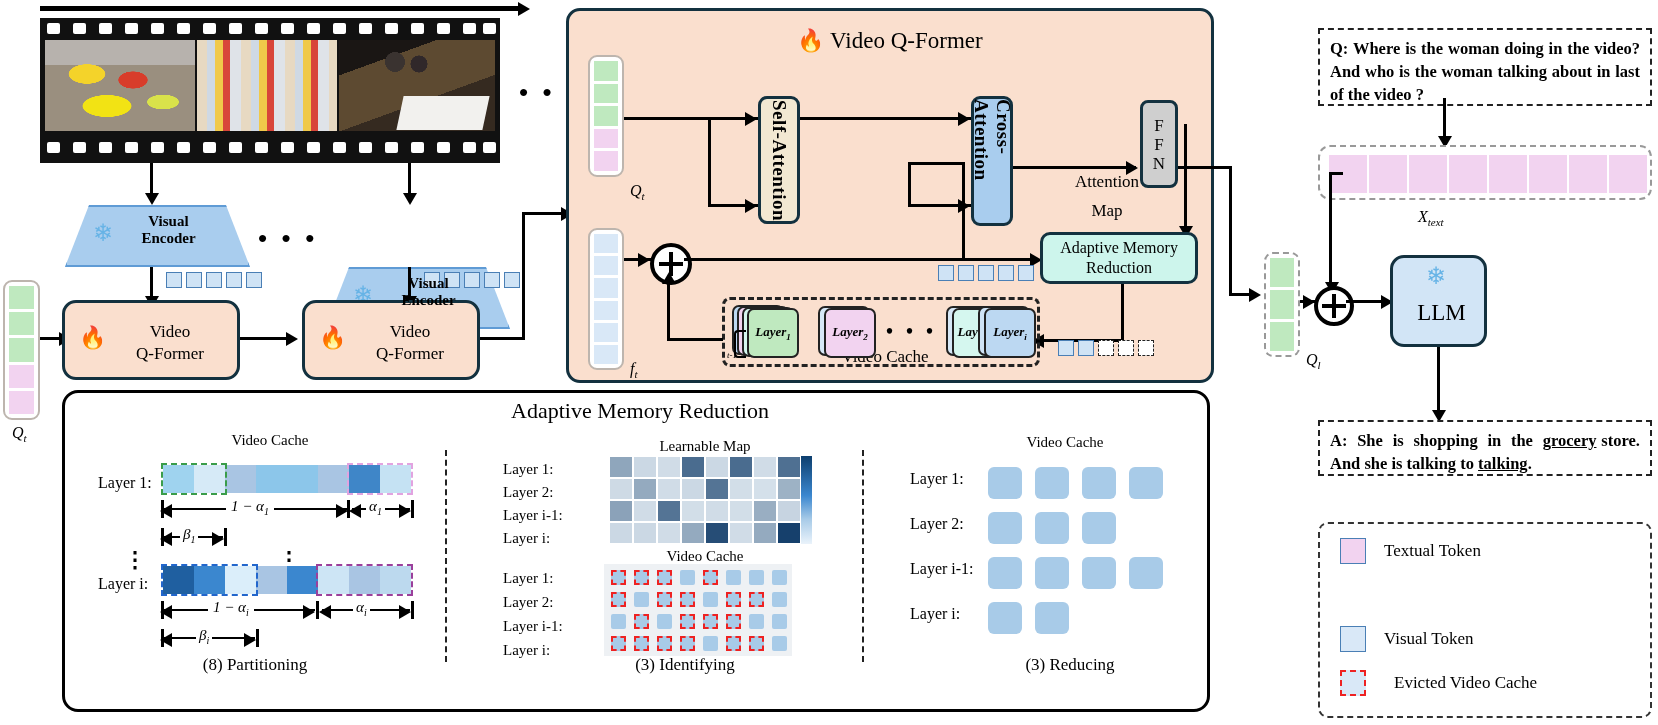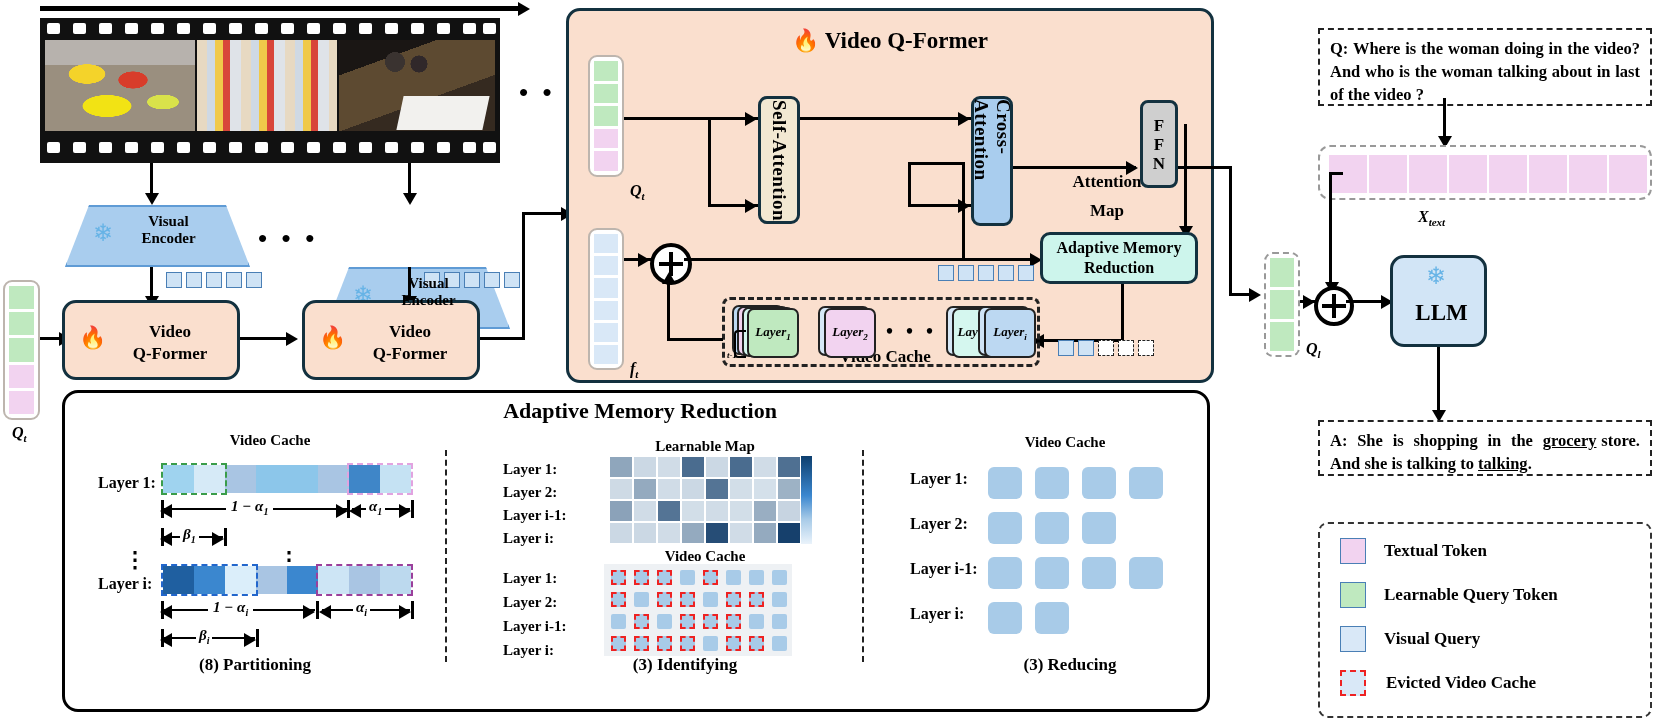--- a/index.html
+++ b/index.html
@@ -1,19 +1,19 @@
 <!DOCTYPE html>
 <html><head>
 <meta charset="utf-8">
 <style>
   html,body{margin:0;padding:0;background:#fff;}
   body{width:1658px;height:725px;position:relative;overflow:hidden;
        font-family:"Liberation Serif", serif;color:#000;}
   .abs{position:absolute;}
-  .bold{font-weight:bold;}
+  .bold{font-weight:normal;}
   .ital{font-style:italic;}
   .ctr{text-align:center;}
 
   
   .rbox{box-sizing:border-box;border:3px solid #13313f;border-radius:14px;}
   .qformer-box{background:#fadfce;}
   .panel{box-sizing:border-box;border:3px solid #000;border-radius:16px;background:#fff;}
 
   
   #film{background:#111;}
@@ -349,21 +349,21 @@
 
 <div class="ln" style="left:1229px;top:166px;width:3px;height:129px;"></div>
 <div class="ln" style="left:1229px;top:293px;width:25px;height:3px;"></div>
 <div class="ah r" style="left:1249px;top:288px;"></div>
 
 <div class="tokstack dashed" style="left:1264px;top:252px;width:36px;height:105px;">
   <div class="cell c-green"></div>
   <div class="cell c-green"></div>
   <div class="cell c-green"></div>
 </div>
-<div class="abs bold ital" style="left:1306px;top:340px;font-size:16px;">Q<sub style="font-size:11px;">l</sub></div>
+<div class="abs bold ital" style="left:1306px;top:351px;font-size:16px;">Q<sub style="font-size:11px;">l</sub></div>
 
 <div class="qa" style="left:1318px;top:28px;width:334px;height:78px;">
   <span>Q: Where is the woman doing in the video? And who is the woman talking about in last of the video ?</span>
 </div>
 <div class="ln" style="left:1443px;top:98px;width:3px;height:42px;"></div>
 <div class="ah d" style="left:1437.5px;top:136px;"></div>
 
 <div class="abs" style="left:1318px;top:145px;width:334px;height:55px;box-sizing:border-box;border:2.5px dashed #999;border-radius:12px;background:#fff;">
   <div class="abs" style="left:8px;top:7px;display:flex;gap:0;">
     <div style="width:38px;height:38px;background:#f2d3f0;border:1.5px solid #fff;"></div>
@@ -397,29 +397,25 @@
 
 <div class="qa" style="left:1318px;top:420px;width:334px;height:56px;">
   <span>A:&nbsp; She&nbsp; is&nbsp; shopping&nbsp; in&nbsp; the&nbsp; </span><span class="u">grocery</span><span> store. And she is talking to </span><span class="u">talking</span><span>.</span>
 </div>
 
 <div class="legendbox" style="left:1318px;top:522px;width:334px;height:196px;">
   <div class="abs" style="left:20px;top:14px;display:flex;align-items:center;gap:18px;">
     <div class="swatch sw-pink"></div>
     <div class="bold" style="font-size:17px;">Textual Token</div>
   </div>
-  <div class="abs" style="left:20px;top:58px;display:flex;align-items:center;gap:18px;">
-    <div class="swatch sw-green"></div>
-    <div class="bold" style="font-size:17px;">Learnable Query Token</div>
-  </div>
   <div class="abs" style="left:20px;top:102px;display:flex;align-items:center;gap:18px;">
     <div class="swatch sw-blue"></div>
-    <div class="bold" style="font-size:17px;">Visual Query</div>
-  </div>
-  <div class="abs" style="left:20px;top:146px;display:flex;align-items:center;gap:20px;">
+    <div class="bold" style="font-size:17px;">Visual Token</div>
+  </div>
+  <div class="abs" style="left:20px;top:146px;display:flex;align-items:center;gap:28px;">
     <div class="swatch sw-ev"></div>
     <div class="bold" style="font-size:17px;">Evicted Video Cache</div>
   </div>
 </div>
 
 <div class="panel abs" style="left:62px;top:390px;width:1148px;height:322px;"></div>
 <div class="abs bold ctr" style="left:430px;top:398px;width:420px;font-size:22px;">Adaptive Memory Reduction</div>
 
 <div class="vsep" style="left:445px;top:450px;height:212px;"></div>
 <div class="vsep" style="left:862px;top:450px;height:212px;"></div>

